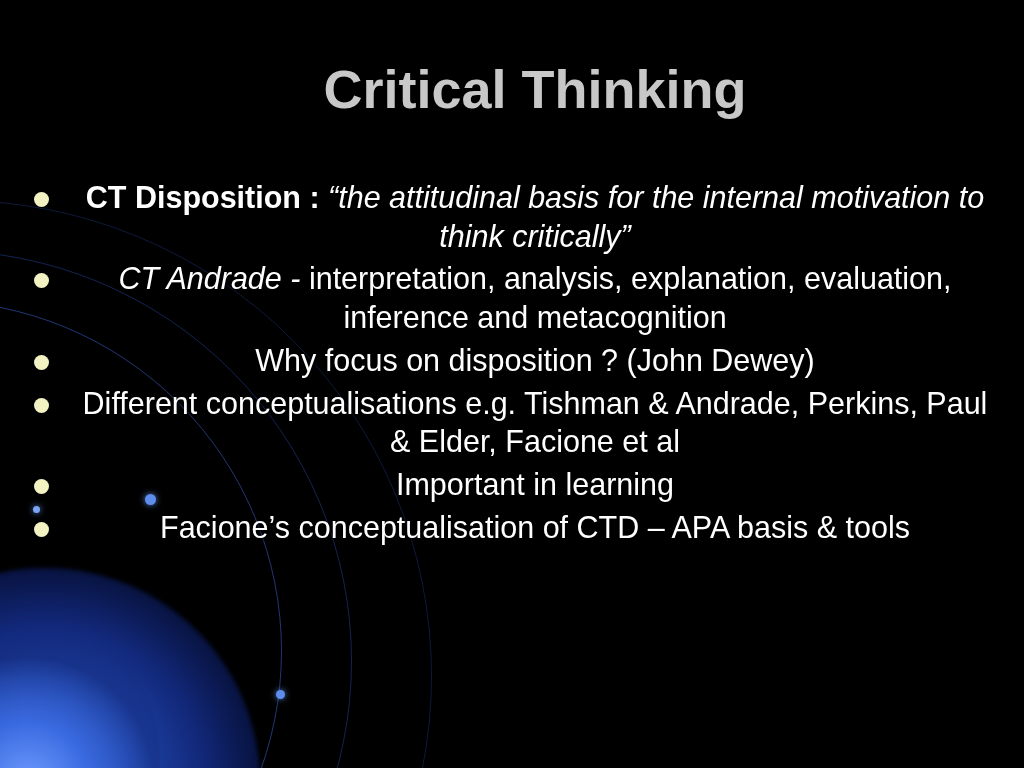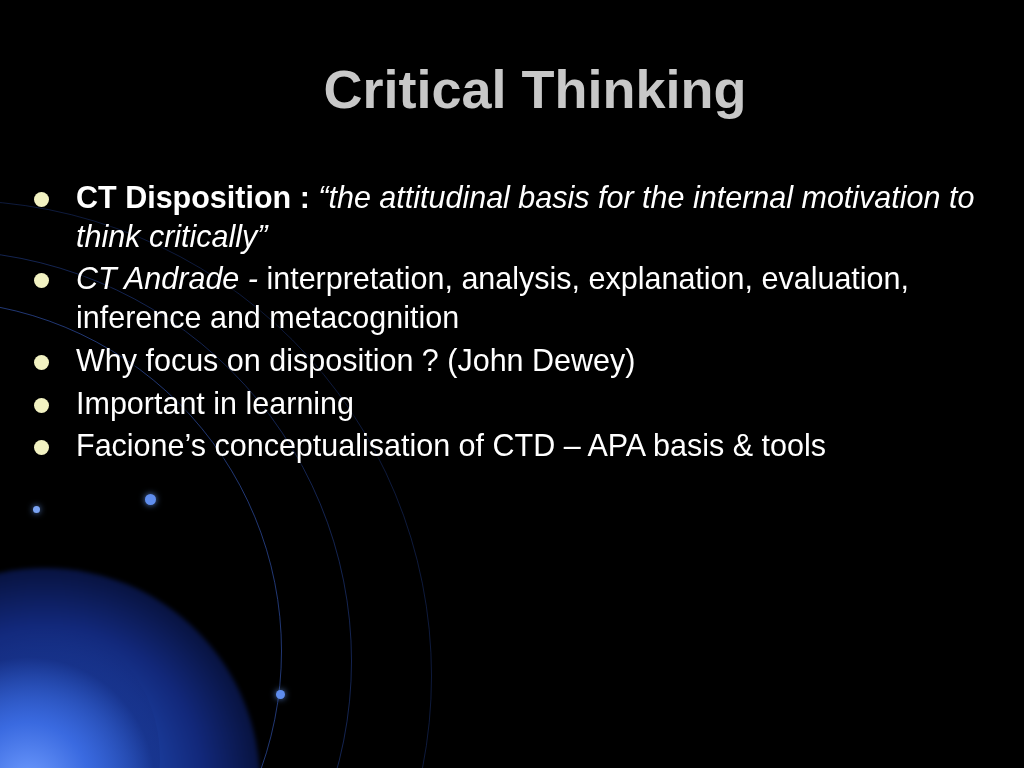--- a/index.html
+++ b/index.html
@@ -78,20 +78,21 @@
   .bullets {
     position: absolute;
     top: 178px;
     left: 34px;
     width: 960px;
   }
   .bullet {
     display: flex;
     align-items: flex-start;
     margin-bottom: 4px;
+    text-align: center;
   }
   .bullet-marker {
     flex: 0 0 auto;
     width: 42px;
     padding-top: 14px;
     text-align: left;
   }
   .bullet-marker i {
     display: inline-block;
     width: 15px;
@@ -134,20 +135,24 @@
       <div class="bullet">
         <div class="bullet-marker"><i></i></div>
         <div class="bullet-text"><span class="b-ital">CT Andrade - </span><span> interpretation, analysis, explanation, evaluation, inference and metacognition</span></div>
       </div>
       <div class="bullet">
         <div class="bullet-marker"><i></i></div>
         <div class="bullet-text"><span>Why focus on disposition ? (John Dewey)</span></div>
       </div>
       <div class="bullet">
         <div class="bullet-marker"><i></i></div>
+        <div class="bullet-text"><span>Different conceptualisations e.g. Tishman &amp; Andrade, Perkins, Paul &amp; Elder, Facione et al</span></div>
+      </div>
+      <div class="bullet">
+        <div class="bullet-marker"><i></i></div>
         <div class="bullet-text"><span>Important in learning</span></div>
       </div>
       <div class="bullet">
         <div class="bullet-marker"><i></i></div>
         <div class="bullet-text"><span>Facione’s conceptualisation of CTD – APA basis &amp; tools</span></div>
       </div>
     </div>
 
 </div>
 

